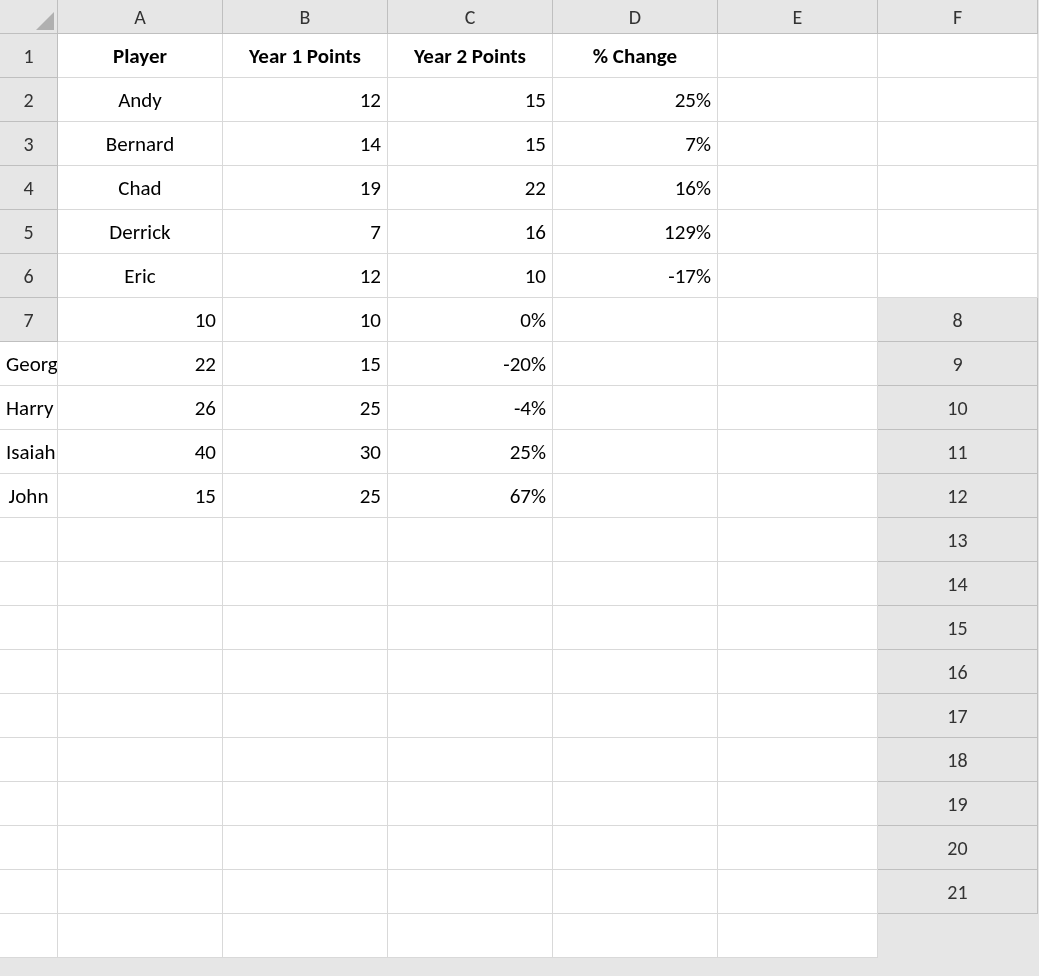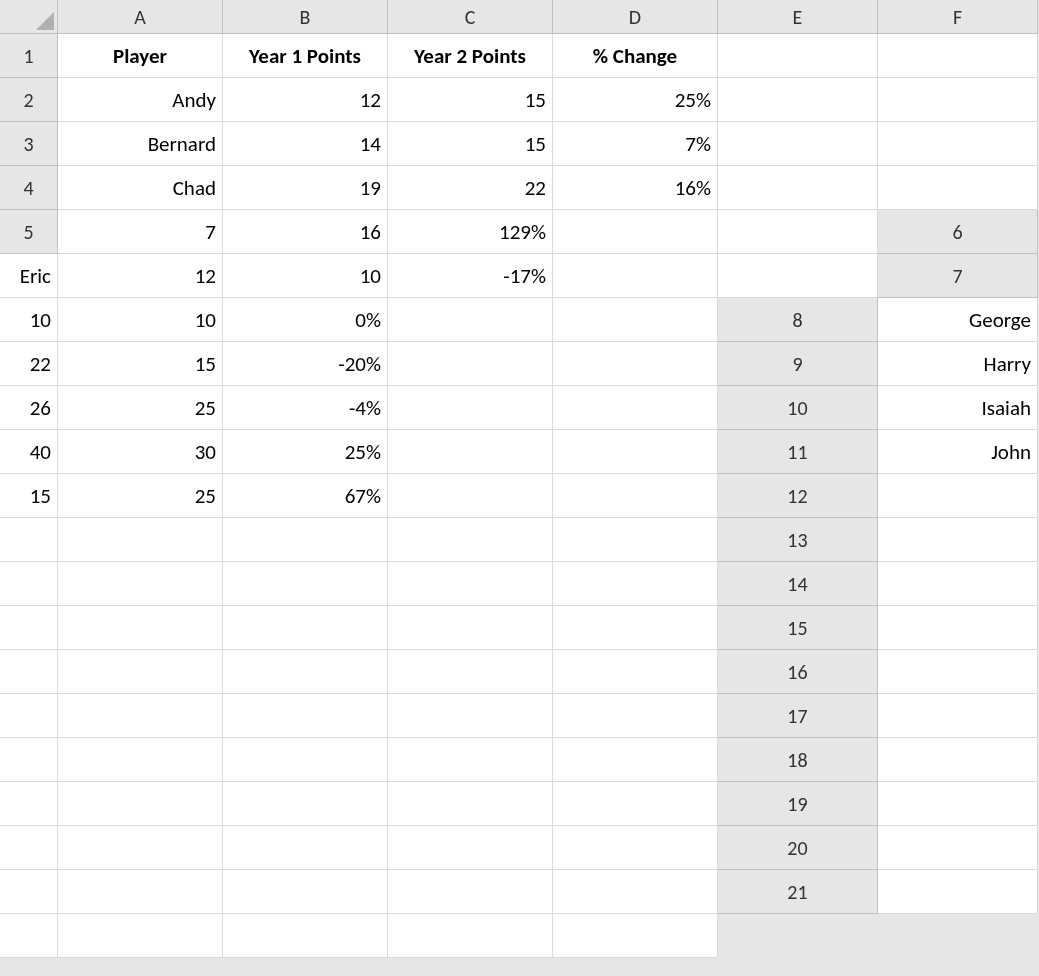--- a/index.html
+++ b/index.html
@@ -46,21 +46,21 @@
     height: 44px;
     line-height: 44px;
     padding: 0 6px;
     overflow: hidden;
     white-space: nowrap;
   }
   .cell.header-row {
     font-weight: bold;
     text-align: center;
   }
-  .cell.text { text-align: right; }
+  .cell.text { text-align: center; }
   .cell.num  { text-align: right; }
 </style>
 </head>
 <body>
 
 <div class="sheet" id="sheet">
     <div class="corner">
       <svg width="18" height="18">
         <polygon points="18,0 18,18 0,18" fill="#b0b0b0"></polygon>
       </svg>
@@ -93,20 +93,21 @@
     <div class="cell"></div>
     <div class="cell"></div>
     <div class="row-header">4</div>
     <div class="cell text">Chad</div>
     <div class="cell num">19</div>
     <div class="cell num">22</div>
     <div class="cell num">16%</div>
     <div class="cell"></div>
     <div class="cell"></div>
     <div class="row-header">5</div>
+    <div class="cell text">Derrick</div>
     <div class="cell num">7</div>
     <div class="cell num">16</div>
     <div class="cell num">129%</div>
     <div class="cell"></div>
     <div class="cell"></div>
     <div class="row-header">6</div>
     <div class="cell text">Eric</div>
     <div class="cell num">12</div>
     <div class="cell num">10</div>
     <div class="cell num">-17%</div>

